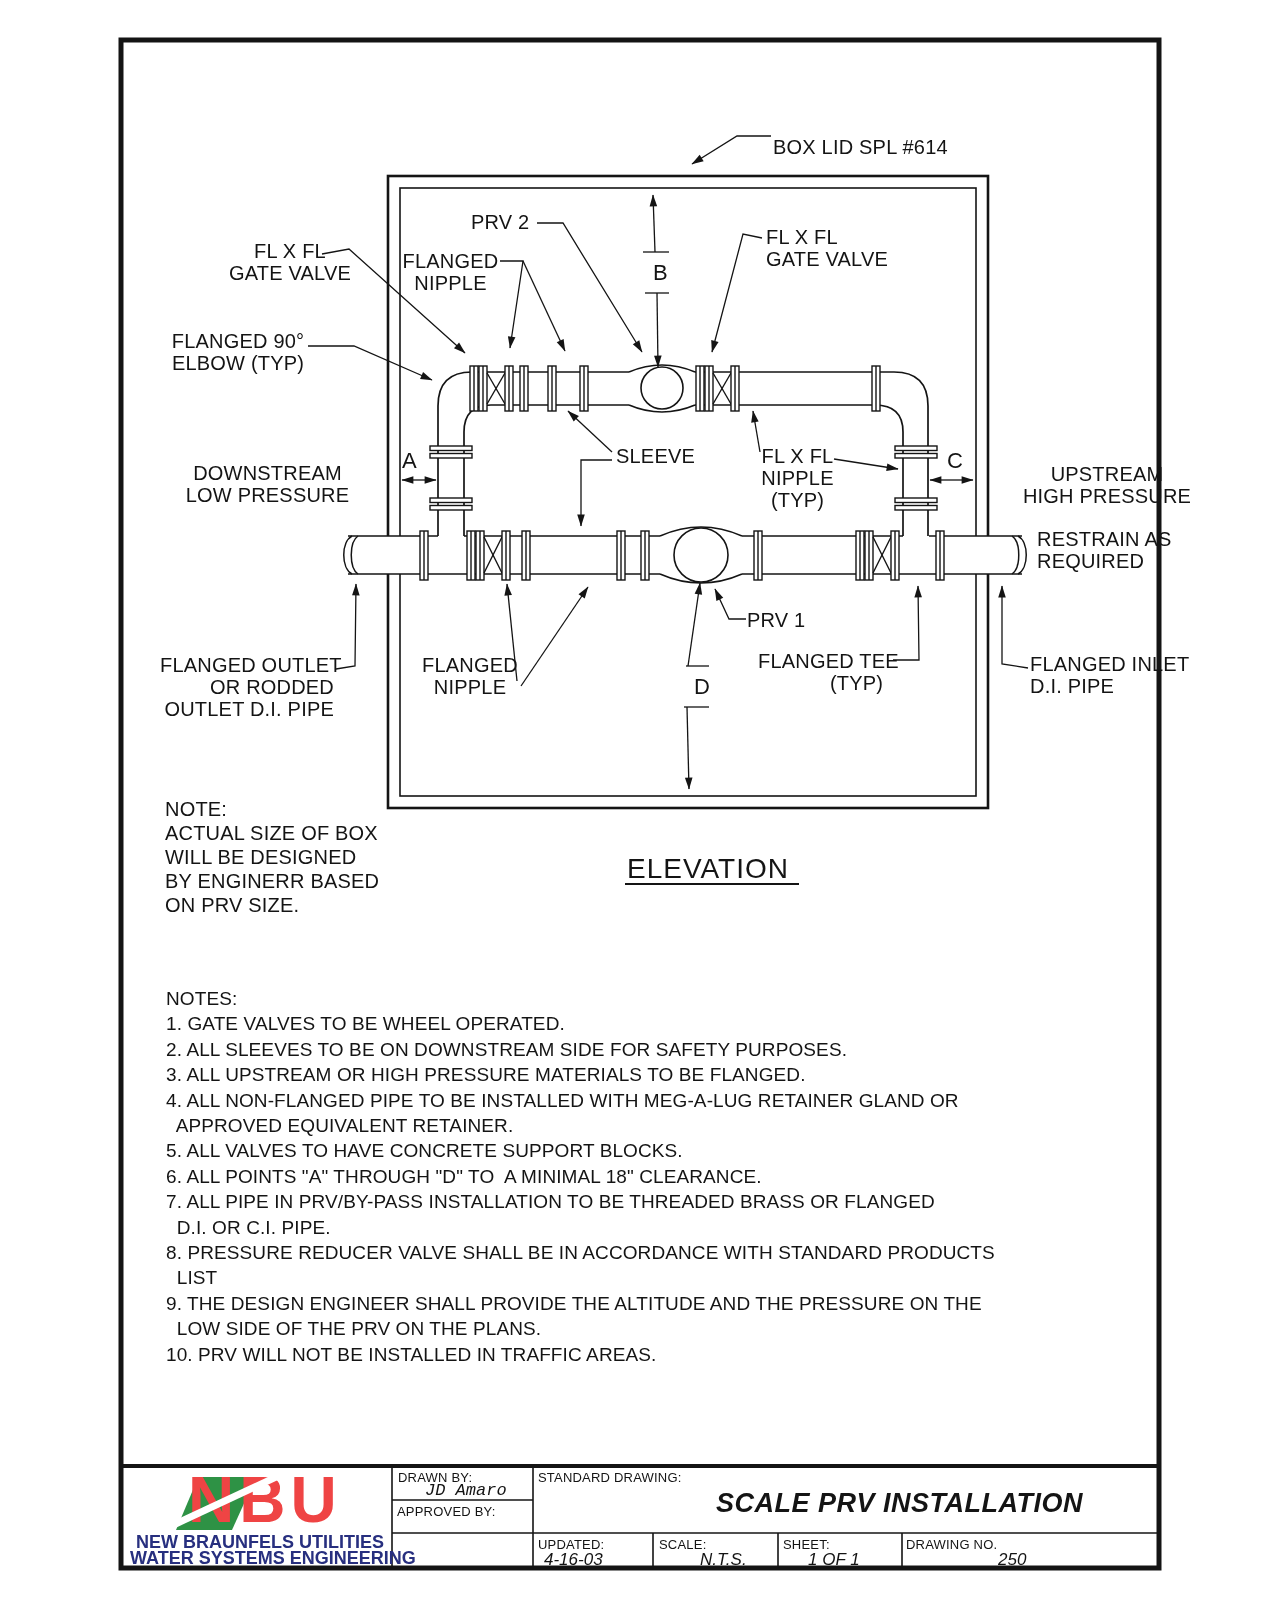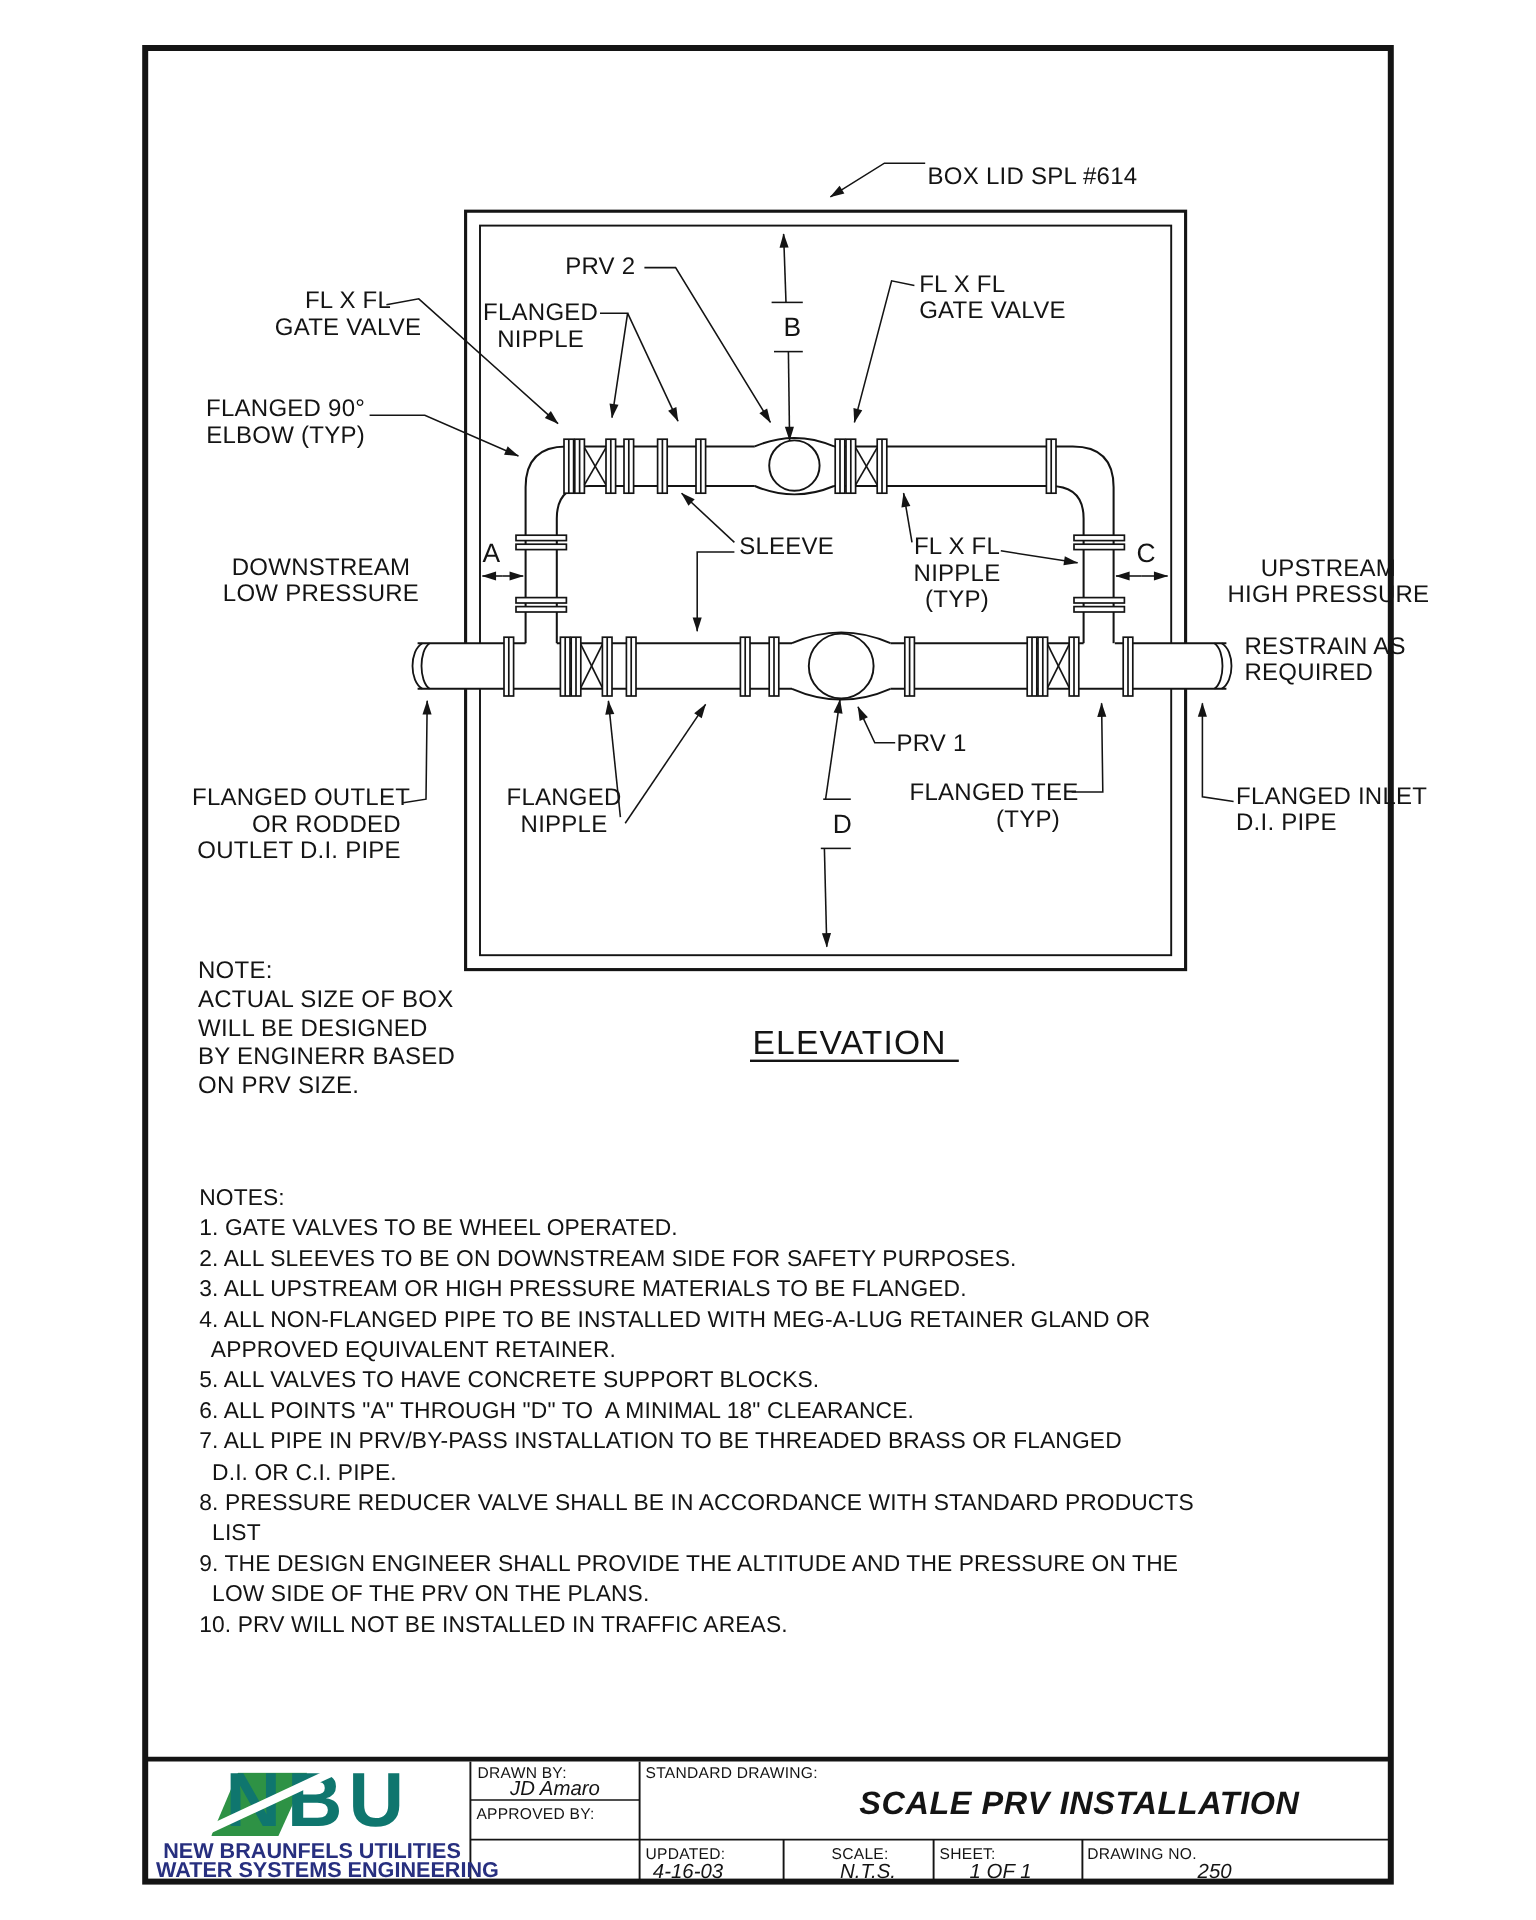--- a/index.html
+++ b/index.html
@@ -240,35 +240,35 @@
 7. ALL PIPE IN PRV/BY-PASS INSTALLATION TO BE THREADED BRASS OR FLANGED
   D.I. OR C.I. PIPE.
 8. PRESSURE REDUCER VALVE SHALL BE IN ACCORDANCE WITH STANDARD PRODUCTS
   LIST
 9. THE DESIGN ENGINEER SHALL PROVIDE THE ALTITUDE AND THE PRESSURE ON THE
   LOW SIDE OF THE PRV ON THE PLANS.
 10. PRV WILL NOT BE INSTALLED IN TRAFFIC AREAS.</div>
 
   <div>
     <div class="tb-lbl" style="left:398px;top:1470px;">DRAWN BY:</div>
-    <div class="tb-val" style="left:425px;top:1481px;">JD Amaro</div>
+    <div class="tb-val" style="left:425px;top:1481px;font-family:Liberation Mono, monospace;">JD Amaro</div>
     <div class="tb-lbl" style="left:397px;top:1504px;">APPROVED BY:</div>
     <div class="tb-lbl" style="left:538px;top:1470px;">STANDARD DRAWING:</div>
     <div class="tb-title" style="left:716px;top:1488px;">SCALE PRV INSTALLATION</div>
     <div class="tb-lbl" style="left:538px;top:1537px;text-align:center;">UPDATED:</div>
     <div class="tb-val" style="left:544px;top:1550px;">4-16-03</div>
-    <div class="tb-lbl" style="left:659px;top:1537px;margin-left:34px;">SCALE:</div>
+    <div class="tb-lbl" style="left:659px;top:1537px;">SCALE:</div>
     <div class="tb-val" style="left:700px;top:1550px;">N.T.S.</div>
     <div class="tb-lbl" style="left:783px;top:1537px;">SHEET:</div>
     <div class="tb-val" style="left:808px;top:1550px;">1 OF 1</div>
     <div class="tb-lbl" style="left:906px;top:1537px;">DRAWING NO.</div>
     <div class="tb-val" style="left:998px;top:1550px;">250</div>
 
     <div>
       <div class="logo-green" id="logo-green" style="left: 176px; top: 1477px; width: 80px; height: 53px; background: rgb(46, 146, 69);"></div>
-      <div class="logo-nbu" id="logo-nbu" style="left: 188px; top: 1468px; color: #0f766e;">NBU</div>
+      <div class="logo-nbu" id="logo-nbu" style="left: 188px; top: 1468px; color: #ef4444;">NBU</div>
       <div class="logo-slash" style="left:168px;top:1524px;width:122px;height:7px;transform:rotate(-25deg);"></div>
       <div class="logo-sub" id="logo-sub" style="left: 130px; top: 1535px; width: 260px; color: rgb(39, 47, 127);">NEW BRAUNFELS UTILITIES
 WATER SYSTEMS ENGINEERING</div>
     </div>
   </div>
 
 </div>
 
 </body></html>

